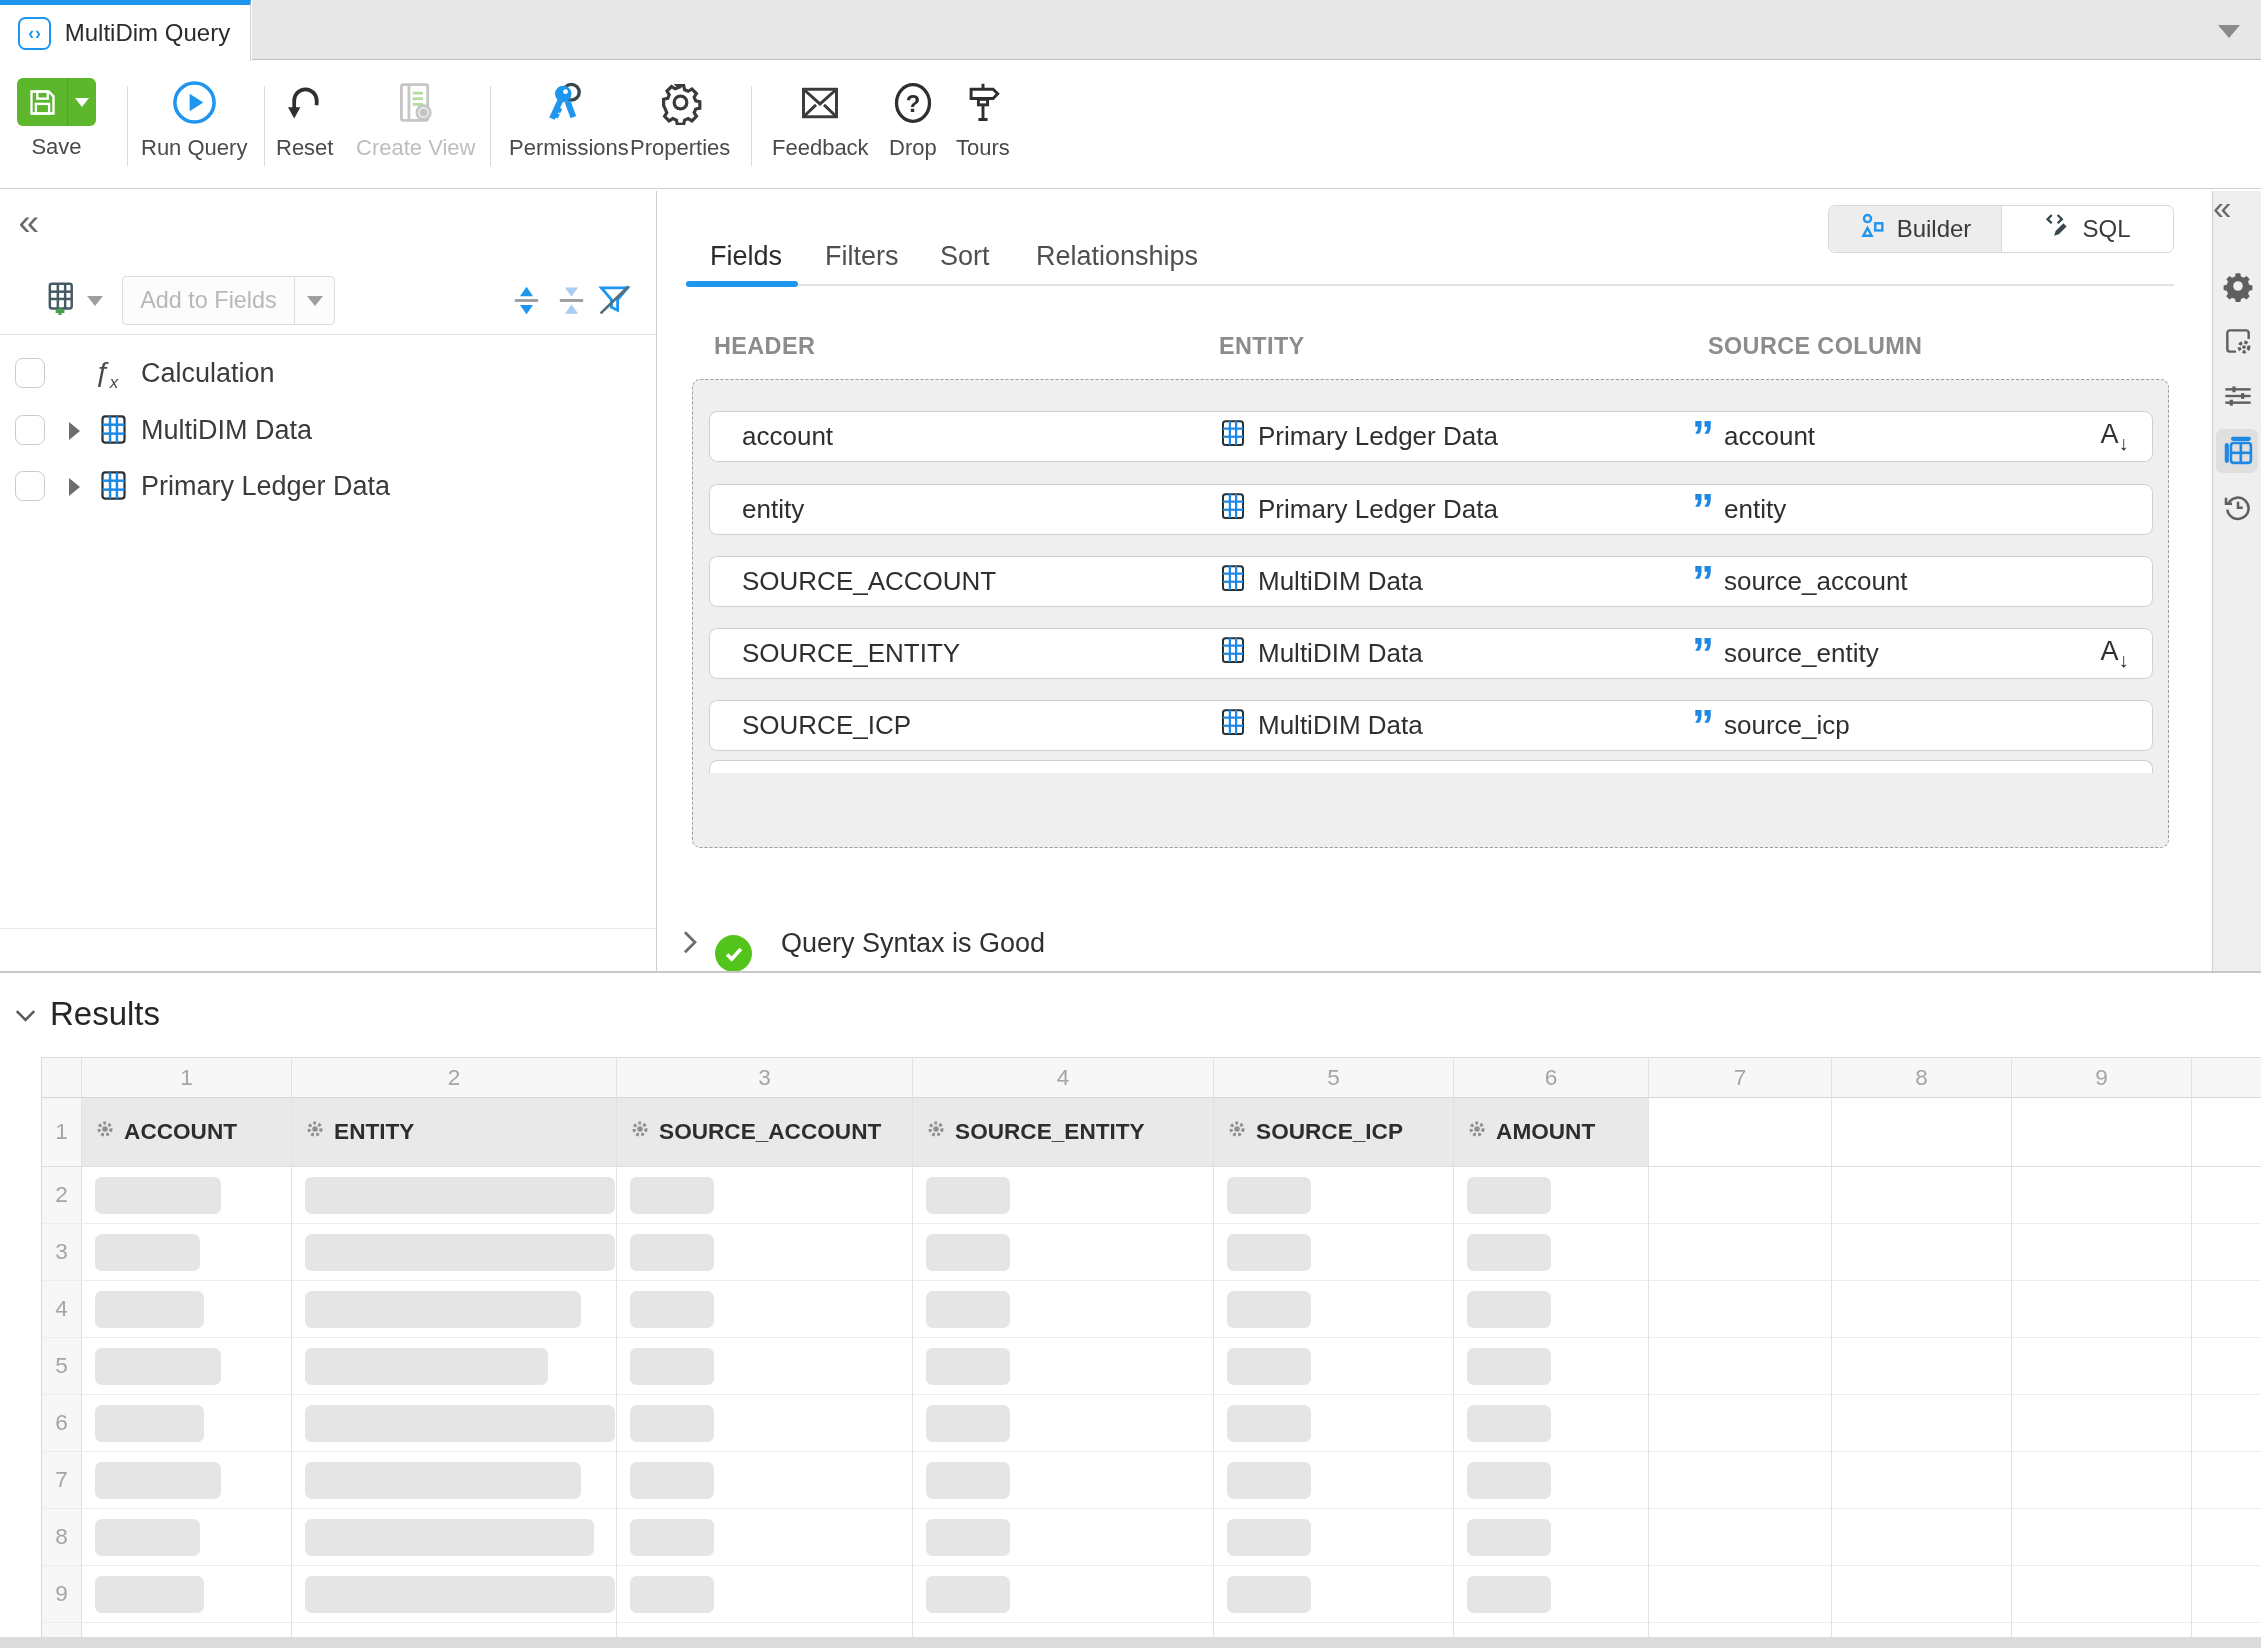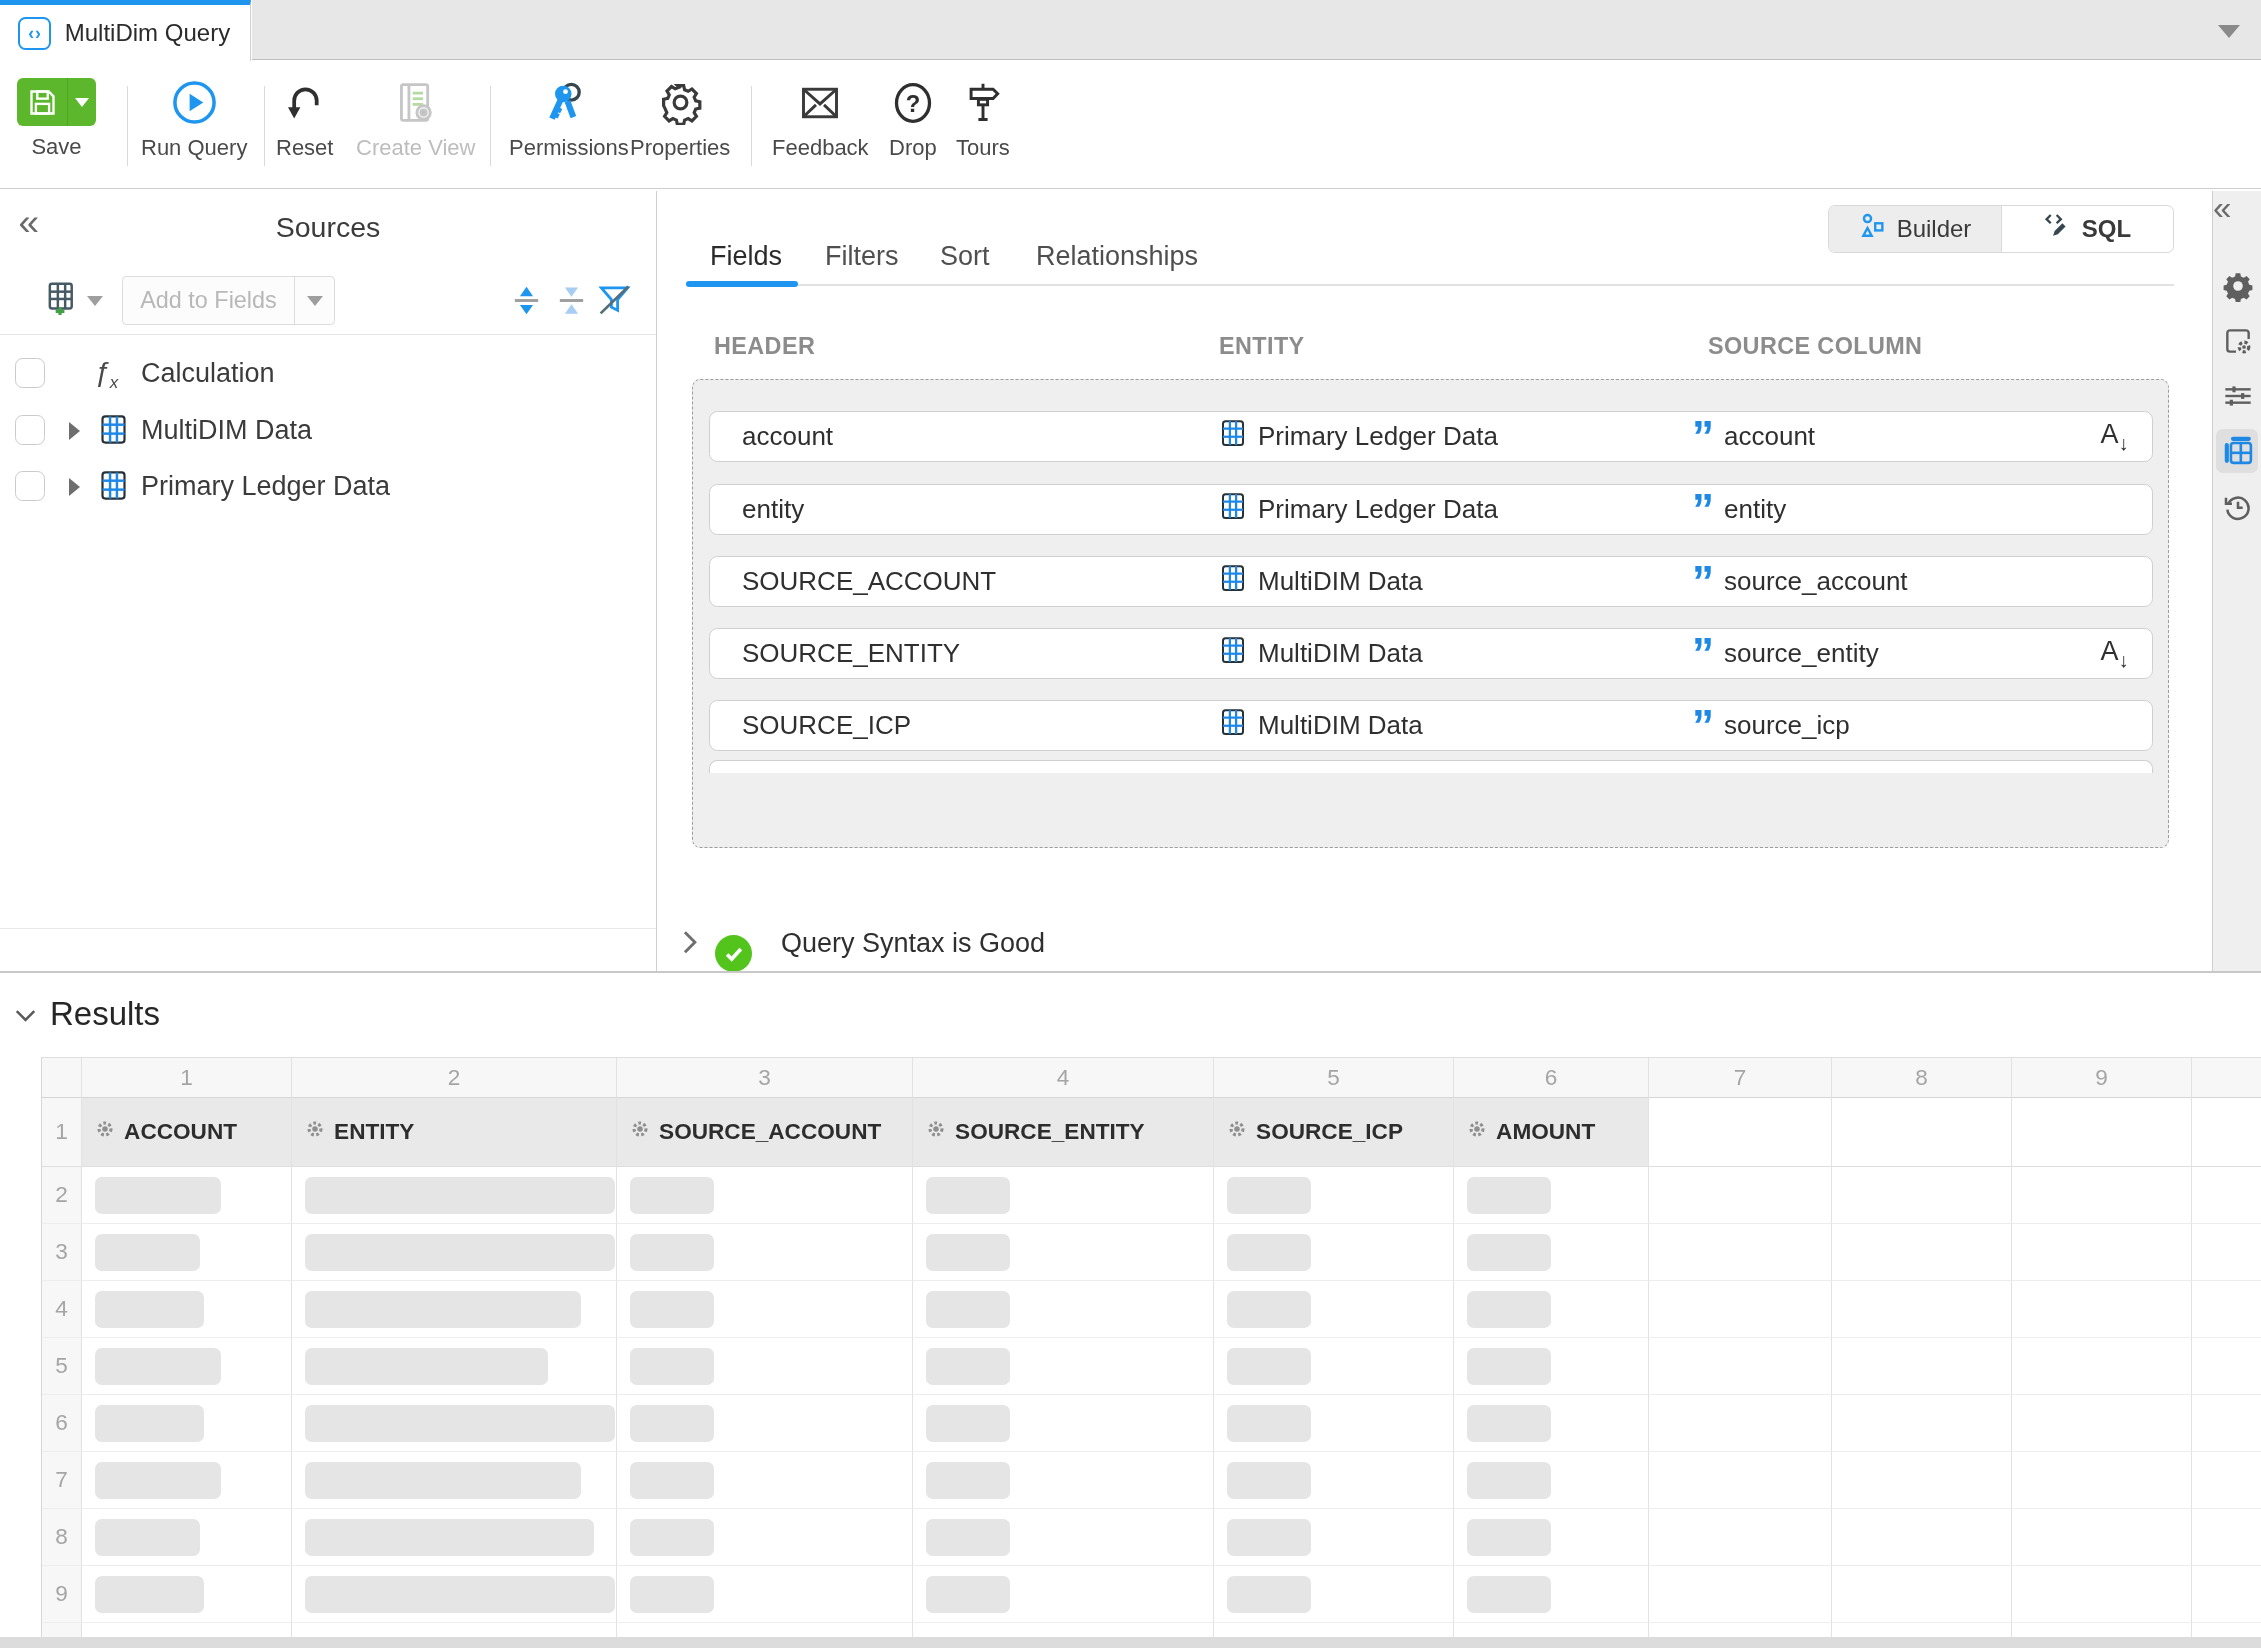--- a/index.html
+++ b/index.html
@@ -49,21 +49,21 @@
   .thin-bottom{left:0;top:928px;width:656px;height:0.8px;background:#e8e8e8;}
 
   
   .qtab{position:absolute;top:241px;font-size:27px;color:#4f4f4f;cursor:pointer;}
   .qtab.active{color:#2b2b2b;}
   .tab-underline-gray{left:686px;top:284px;width:1488px;height:1.7px;background:#e2e2e2;}
   .tab-underline-blue{left:686px;top:281px;width:112px;height:5.9px;background:#1e96f0;border-radius:3.3px;}
   .toggle{left:1828px;top:205px;width:346px;height:48px;border:0.8px solid #d9d9d9;border-radius:6.7px;box-sizing:border-box;display:flex;background:#fff;overflow:hidden;}
   .toggle .seg{flex:1;display:flex;align-items:center;justify-content:center;gap:10px;font-size:24px;color:#3a3a3a;cursor:pointer;}
   .toggle .seg.sel{background:#ededed;}
-  .toggle .seg + .seg{border-left:0.8px solid #d9d9d9;font-weight:bold;}
+  .toggle .seg + .seg{border-left:0.8px solid #d9d9d9;}
   .colhead{position:absolute;top:333px;font-size:23.4px;font-weight:bold;color:#8c8c8c;letter-spacing:0.4px;}
   .dropzone{left:692px;top:379px;width:1477px;height:469px;background:#efefef;border:1.7px dashed #9c9c9c;border-radius:8.4px;box-sizing:border-box;}
   .fcard{position:absolute;left:709px;width:1444px;height:51px;background:#fff;border:0.8px solid #cfcfcf;border-radius:8.4px;box-sizing:border-box;cursor:grab;}
   .fcard .htxt{position:absolute;left:32px;top:0;line-height:49px;font-size:26px;color:#2f2f2f;}
   .fcard .src{position:absolute;left:508px;top:0;height:49px;display:flex;align-items:center;gap:10px;font-size:26px;color:#2f2f2f;}
   .fcard .scol{position:absolute;left:982px;top:0;height:49px;display:flex;align-items:center;gap:10px;font-size:26px;color:#2f2f2f;}
   .quote{color:#1e88e5;font-size:44px;font-weight:bold;line-height:25px;height:25px;overflow:visible;}
   .sortico{position:absolute;right:23.4px;top:6.7px;font-size:27px;color:#2f2f2f;cursor:pointer;}
   .sortico .dn{font-size:20px;vertical-align:-6.7px;}
   .sliver{left:709px;top:760px;width:1444px;height:13.4px;background:#fff;border:0.8px solid #cfcfcf;border-bottom:none;border-radius:8.4px 8.4px 0 0;box-sizing:border-box;}
@@ -214,21 +214,20 @@
             <path d="M5.5 4.5h12l2.5 2.5-2.5 2.5h-12z"></path>
             <rect x="9.5" y="10" width="5" height="3"></rect>
           </svg>
       </span>
       <span class="lbl">Tours</span>
     </div>
   </div>
 
   <div class="abs left-panel"></div>
   <div class="abs collapse-left">«</div>
-  <div class="abs sources-title">Sources</div>
 
   <span class="abs" style="left:44px;top:280px;">
     <svg width="35" height="35" viewBox="0 0 24 24" fill="none" stroke="#455a64" stroke-width="1.7">
         <rect x="4" y="2.5" width="15" height="17" rx="1.5"></rect>
         <line x1="4" y1="8" x2="19" y2="8"></line>
         <line x1="4" y1="13" x2="19" y2="13"></line>
         <line x1="9.5" y1="2.5" x2="9.5" y2="19.5"></line>
         <line x1="14.5" y1="2.5" x2="14.5" y2="19.5"></line>
         <path d="M8 21.5h6M11 18.5v6" stroke="#43a047" stroke-width="2.2"></path>
       </svg>

